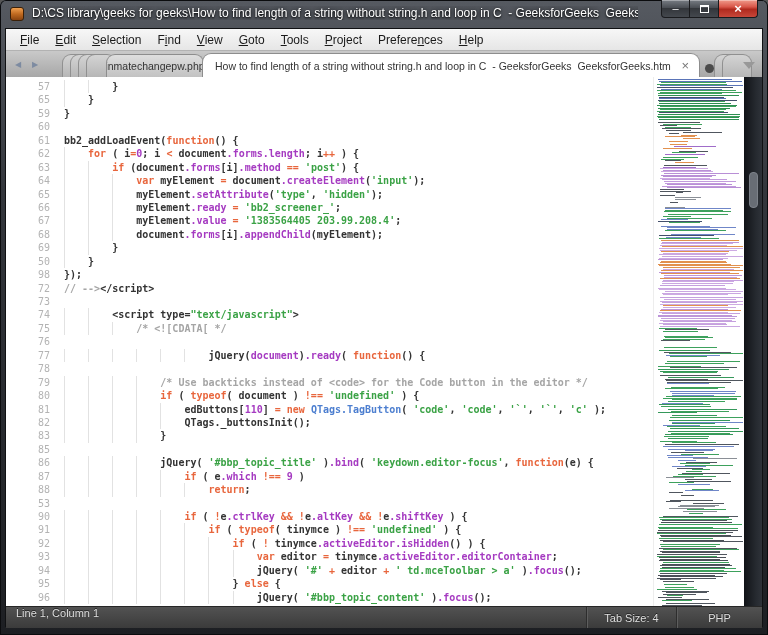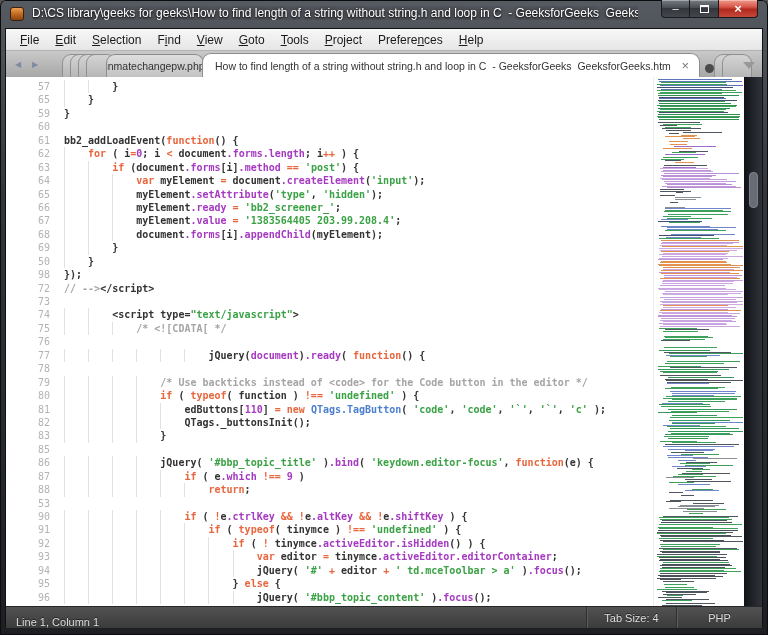--- a/index.html
+++ b/index.html
@@ -57,21 +57,21 @@
   .tk-b{color:#4d7fd0;} .tk-c{color:#a5a5a5;font-weight:bold;}
   .minimap{position:absolute;left:648px;top:0;width:90px;height:100%;background:#fff;padding:2px 1px 2px 3px;
            overflow:hidden;box-shadow:-1px 0 0 #ededed;}
   .mml{height:1px;margin-bottom:0.6px;}
   .vscroll{position:absolute;left:738px;top:0;width:20px;height:100%;
            background:linear-gradient(to right,#101216,#262a30 60%,#31353c);}
   .thumb{position:absolute;left:5px;top:95px;width:9px;height:36px;border-radius:4px;background:#686d75;
          border:1px solid #7d828a;}
   
   .statusbar{height:22px;background:linear-gradient(#525252,#3b3b3b);border-top:1px solid #262626;
-             color:#ddd;font-size:11px;display:flex;align-items:flex-end;
+             color:#ddd;font-size:11px;display:flex;align-items:flex-start;
              text-shadow:0 -1px 0 #222;}
   .st-left{padding-left:10px;flex:1;}
   .st-cell{height:100%;display:flex;align-items:center;justify-content:center;
            border-left:1px solid #2d2d2d;box-shadow:inset 1px 0 0 #5e5e5e;}
   .st-tabsize{width:90px;}
   .st-syntax{width:86px;}
 </style>
 </head>
 <body>
 
@@ -148,21 +148,21 @@
           <div class="cl"><span class="lnum">50</span><span class="lcode"><span class="ind" style="width: 4ch;"></span><span class="tk-t">}</span></span></div>
           <div class="cl"><span class="lnum">98</span><span class="lcode"><span class="tk-t">});</span></span></div>
           <div class="cl"><span class="lnum">72</span><span class="lcode"><span class="tk-c">// --&gt;</span><span class="tk-t">&lt;/script&gt;</span></span></div>
           <div class="cl"><span class="lnum">73</span><span class="lcode"></span></div>
           <div class="cl"><span class="lnum">74</span><span class="lcode"><span class="ind" style="width: 8ch;"></span><span class="tk-t">&lt;script type=</span><span class="tk-s">"text/javascript"</span><span class="tk-t">&gt;</span></span></div>
           <div class="cl"><span class="lnum">75</span><span class="lcode"><span class="ind" style="width: 12ch;"></span><span class="tk-c">/* &lt;![CDATA[ */</span></span></div>
           <div class="cl"><span class="lnum">76</span><span class="lcode"></span></div>
           <div class="cl"><span class="lnum">77</span><span class="lcode"><span class="ind" style="width: 24ch;"></span><span class="tk-t">jQuery(</span><span class="tk-p">document</span><span class="tk-t">)</span><span class="tk-p">.ready</span><span class="tk-t">( </span><span class="tk-k">function</span><span class="tk-t">() {</span></span></div>
           <div class="cl"><span class="lnum">78</span><span class="lcode"></span></div>
           <div class="cl"><span class="lnum">79</span><span class="lcode"><span class="ind" style="width: 16ch;"></span><span class="tk-c">/* Use backticks instead of &lt;code&gt; for the Code button in the editor */</span></span></div>
-          <div class="cl"><span class="lnum">80</span><span class="lcode"><span class="ind" style="width: 16ch;"></span><span class="tk-k">if</span><span class="tk-t"> ( </span><span class="tk-k">typeof</span><span class="tk-t">( function ) </span><span class="tk-k">!==</span><span class="tk-t"> </span><span class="tk-s">'undefined'</span><span class="tk-t"> ) {</span></span></div>
+          <div class="cl"><span class="lnum">80</span><span class="lcode"><span class="ind" style="width: 16ch;"></span><span class="tk-k">if</span><span class="tk-t"> ( </span><span class="tk-k">typeof</span><span class="tk-t">( document ) </span><span class="tk-k">!==</span><span class="tk-t"> </span><span class="tk-s">'undefined'</span><span class="tk-t"> ) {</span></span></div>
           <div class="cl"><span class="lnum">81</span><span class="lcode"><span class="ind" style="width: 20ch;"></span><span class="tk-t">edButtons[</span><span class="tk-p">110</span><span class="tk-t">] </span><span class="tk-k">=</span><span class="tk-t"> </span><span class="tk-k">new</span><span class="tk-t"> </span><span class="tk-b">QTags.TagButton</span><span class="tk-t">( </span><span class="tk-s">'code'</span><span class="tk-t">, </span><span class="tk-s">'code'</span><span class="tk-t">, </span><span class="tk-s">'`'</span><span class="tk-t">, </span><span class="tk-s">'`'</span><span class="tk-t">, </span><span class="tk-s">'c'</span><span class="tk-t"> );</span></span></div>
           <div class="cl"><span class="lnum">82</span><span class="lcode"><span class="ind" style="width: 20ch;"></span><span class="tk-t">QTags._buttonsInit();</span></span></div>
           <div class="cl"><span class="lnum">83</span><span class="lcode"><span class="ind" style="width: 16ch;"></span><span class="tk-t">}</span></span></div>
           <div class="cl"><span class="lnum">85</span></div>
           <div class="cl"><span class="lnum">86</span><span class="lcode"><span class="ind" style="width: 16ch;"></span><span class="tk-t">jQuery( </span><span class="tk-s">'#bbp_topic_title'</span><span class="tk-t"> )</span><span class="tk-p">.bind</span><span class="tk-t">( </span><span class="tk-s">'keydown.editor-focus'</span><span class="tk-t">, </span><span class="tk-k">function</span><span class="tk-t">(e) {</span></span></div>
           <div class="cl"><span class="lnum">87</span><span class="lcode"><span class="ind" style="width: 20ch;"></span><span class="tk-k">if</span><span class="tk-t"> ( e</span><span class="tk-p">.which</span><span class="tk-t"> </span><span class="tk-k">!==</span><span class="tk-t"> </span><span class="tk-p">9</span><span class="tk-t"> )</span></span></div>
           <div class="cl"><span class="lnum">88</span><span class="lcode"><span class="ind" style="width: 24ch;"></span><span class="tk-k">return</span><span class="tk-t">;</span></span></div>
           <div class="cl"><span class="lnum">53</span><span class="lcode"></span></div>
           <div class="cl"><span class="lnum">90</span><span class="lcode"><span class="ind" style="width: 20ch;"></span><span class="tk-k">if</span><span class="tk-t"> ( </span><span class="tk-k">!</span><span class="tk-t">e</span><span class="tk-p">.ctrlKey</span><span class="tk-t"> </span><span class="tk-k">&amp;&amp;</span><span class="tk-t"> </span><span class="tk-k">!</span><span class="tk-t">e</span><span class="tk-p">.altKey</span><span class="tk-t"> </span><span class="tk-k">&amp;&amp;</span><span class="tk-t"> </span><span class="tk-k">!</span><span class="tk-t">e</span><span class="tk-p">.shiftKey</span><span class="tk-t"> ) {</span></span></div>
           <div class="cl"><span class="lnum">91</span><span class="lcode"><span class="ind" style="width: 24ch;"></span><span class="tk-k">if</span><span class="tk-t"> ( </span><span class="tk-k">typeof</span><span class="tk-t">( tinymce ) </span><span class="tk-k">!==</span><span class="tk-t"> </span><span class="tk-s">'undefined'</span><span class="tk-t"> ) {</span></span></div>

